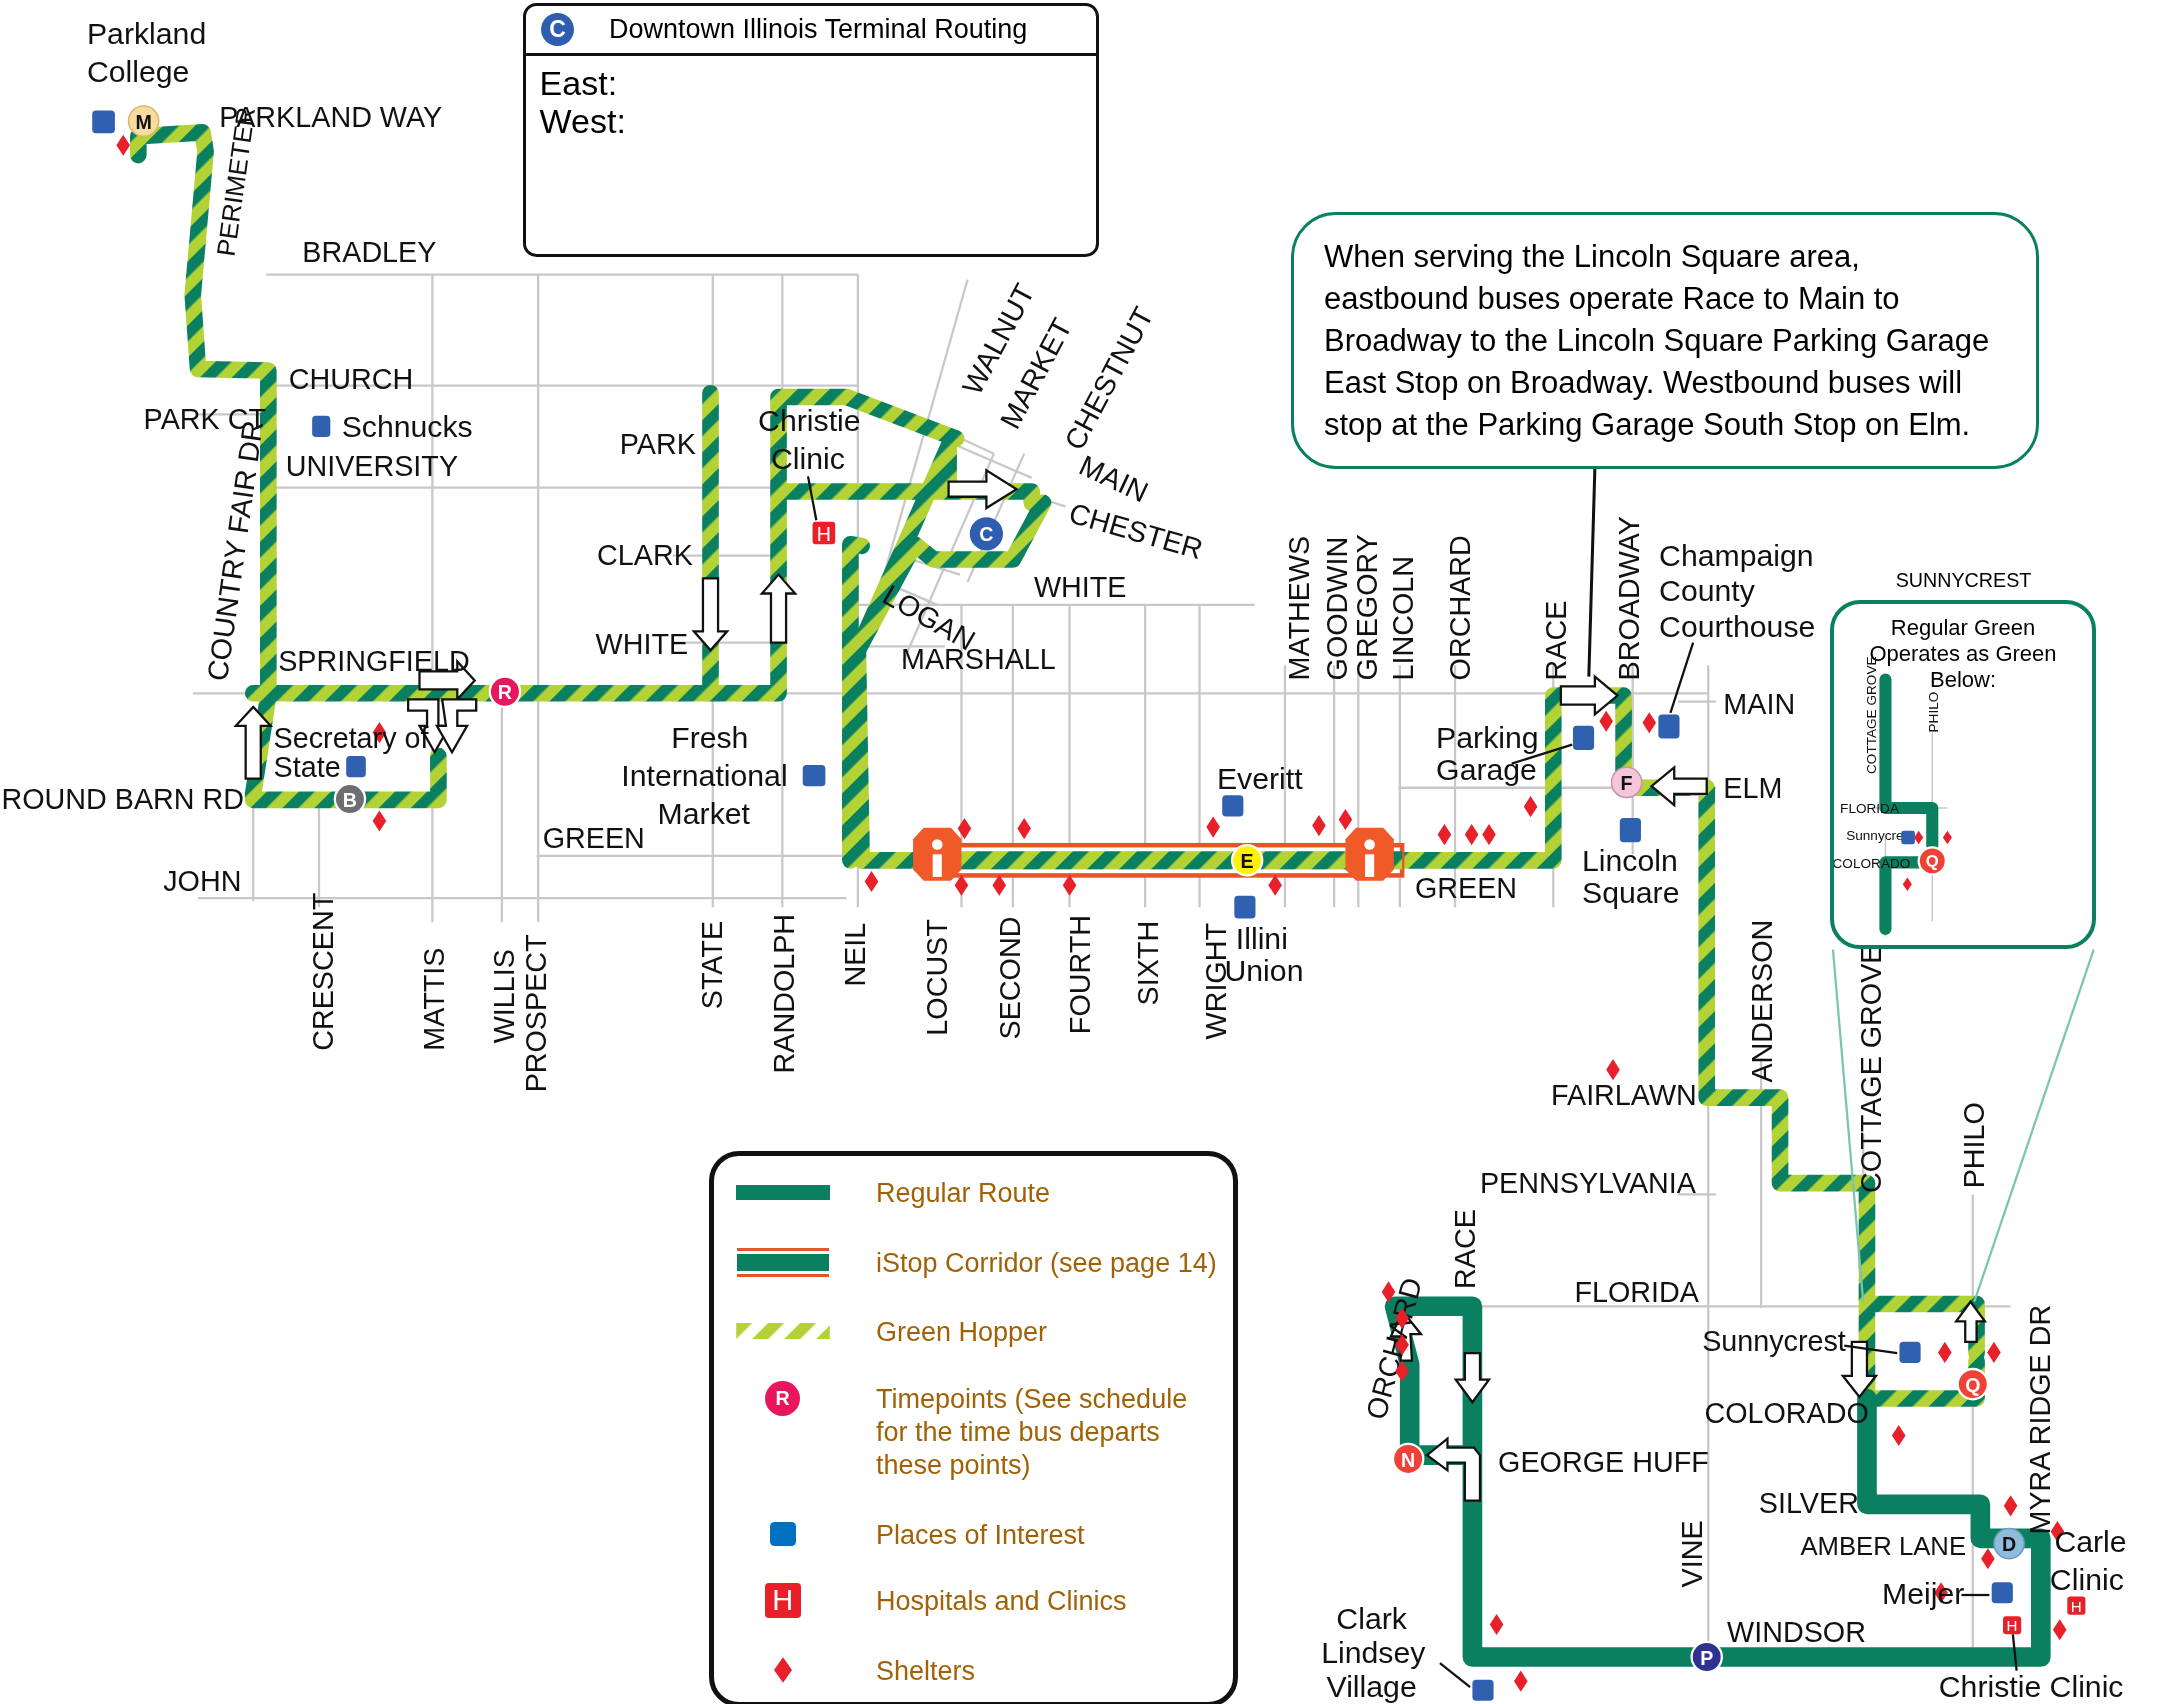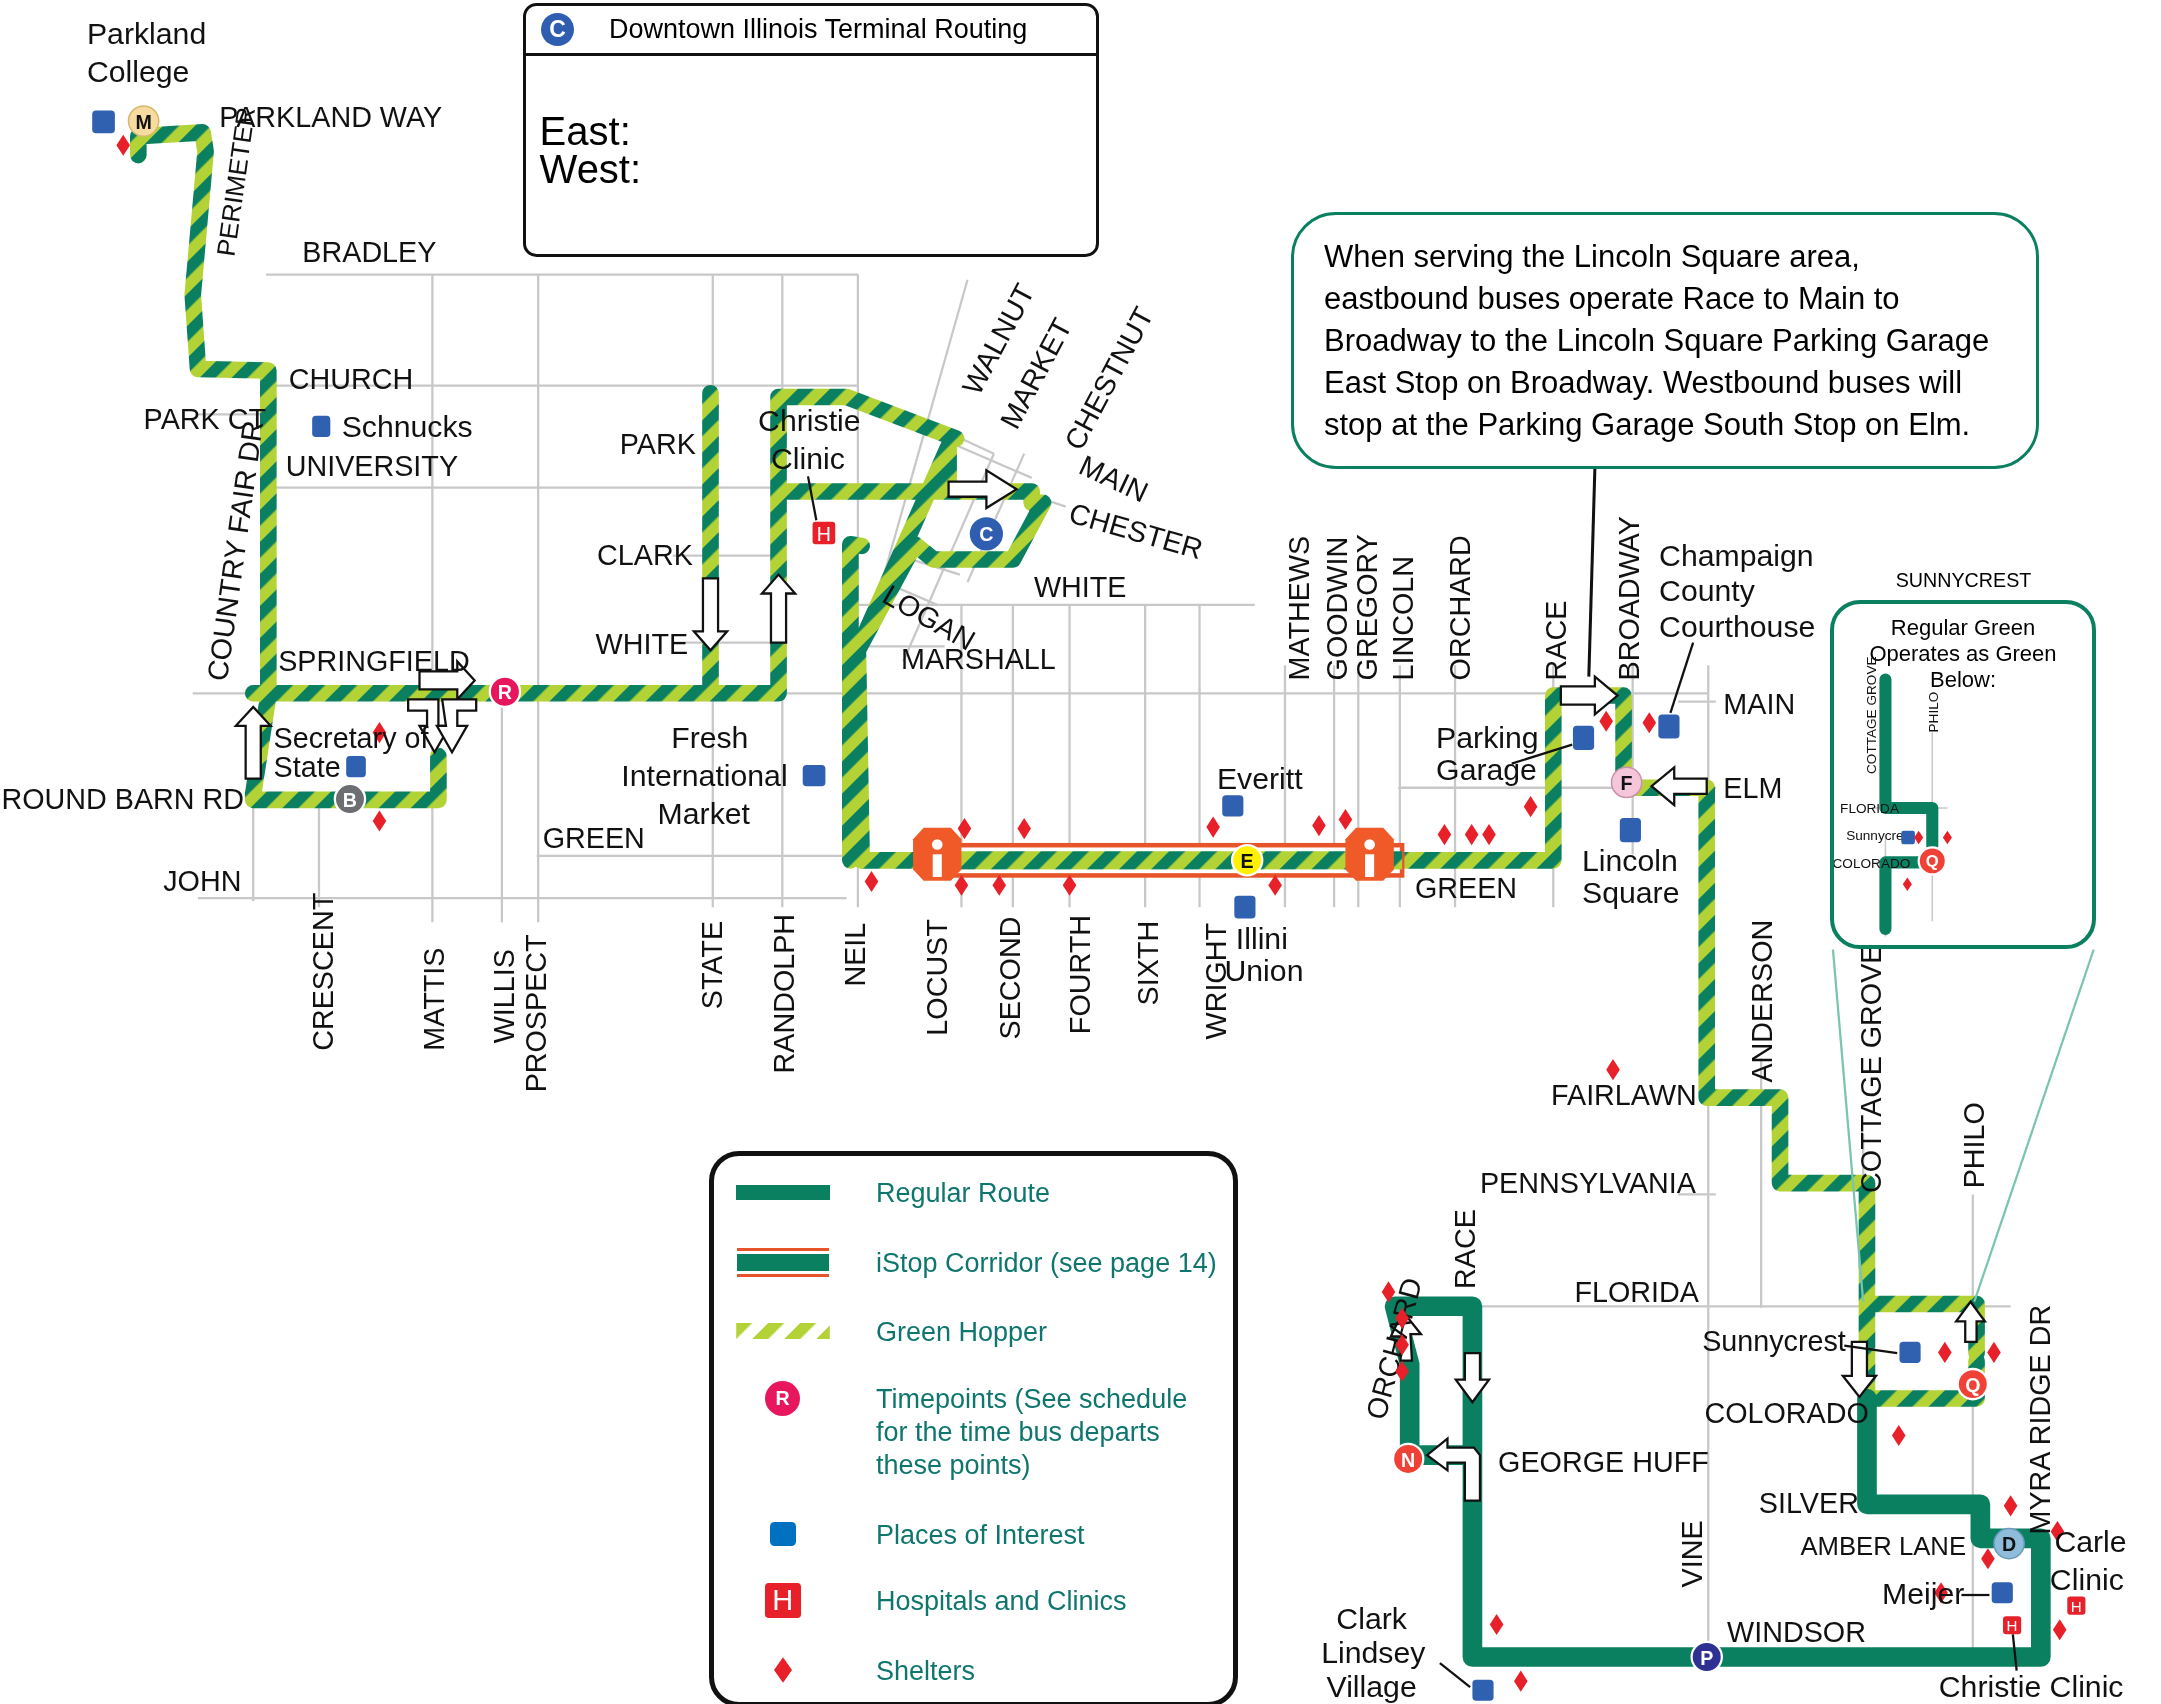--- a/index.html
+++ b/index.html
@@ -10,28 +10,28 @@
   .lbl { font-family:"Liberation Sans", sans-serif; fill:#111; }
   .st { font-size:38px; }
   .st-sm { font-size:34px; }
   .poi { font-size:40px; }
   .hopper { fill:none; stroke-linejoin:round; stroke-linecap:round; }
   .regular { fill:none; stroke:#0a8060; stroke-width:26; stroke-linejoin:round; stroke-linecap:round; }
   .box { position:absolute; background:#fff; box-sizing:border-box; }
   .terminal-box { left:523px; top:3px; width:576px; height:254px; border:3.8px solid #111; border-radius:13.6px; }
   .terminal-head { height:47px; border-bottom:3.8px solid #111; display:flex; align-items:center; padding-left:15px; font-size:27px; }
   .terminal-head .c-badge { width:33px; height:33px; border-radius:50%; background:#2f5eb0; color:#fff; font-weight:bold; display:flex; align-items:center; justify-content:center; font-size:23px; margin-right:35px; }
-  .terminal-body { padding:7.6px 13.6px; font-size:40px; line-height:38px;margin-top:48px; }
+  .terminal-body { padding:7.6px 13.6px; font-size:34px; line-height:38px; }
   .terminal-body .row { display:flex; }
   .terminal-body .dir { width:85px; flex:none; }
   .note-box { left:1291px; top:212px; width:748px; height:257px; border:3.8px solid #0a8060; border-radius:45px; padding:21px 30px; font-size:31px; line-height:42px; }
   .legend-box { left:709px; top:1151px; width:529px; height:556px; border:5.3px solid #111; border-radius:30px; }
   .legend-item { position:absolute; left:0; width:100%; display:flex; align-items:flex-start; }
   .legend-sym { position:absolute; left:19.7px; width:98px; height:30px; display:flex; align-items:center; justify-content:center; }
-  .legend-text { position:absolute; left:162px; font-size:27px; line-height:33px; color:#0f766e; width:348px; }
+  .legend-text { position:absolute; left:162px; font-size:27px; line-height:33px; color:#a16207; width:348px; }
   .inset-box { left:1830px; top:600px; width:266px; height:349px; border:4.5px solid #0a8060; border-radius:30px; }
   .inset-title { position:absolute; left:1814px; top:569px; width:299px; text-align:center; font-size:19.7px; }
   .inset-caption { position:absolute; left:0; top:10.6px; width:100%; text-align:center; font-size:22px; line-height:26px; }
 </style>
 </head>
 <body>
 
 <svg id="map" width="2161" height="1704" viewBox="0 0 2859 2254" xmlns="http://www.w3.org/2000/svg">
   <defs>
     <pattern id="hopperStripe" patternUnits="userSpaceOnUse" width="30" height="30" patternTransform="rotate(45)">

